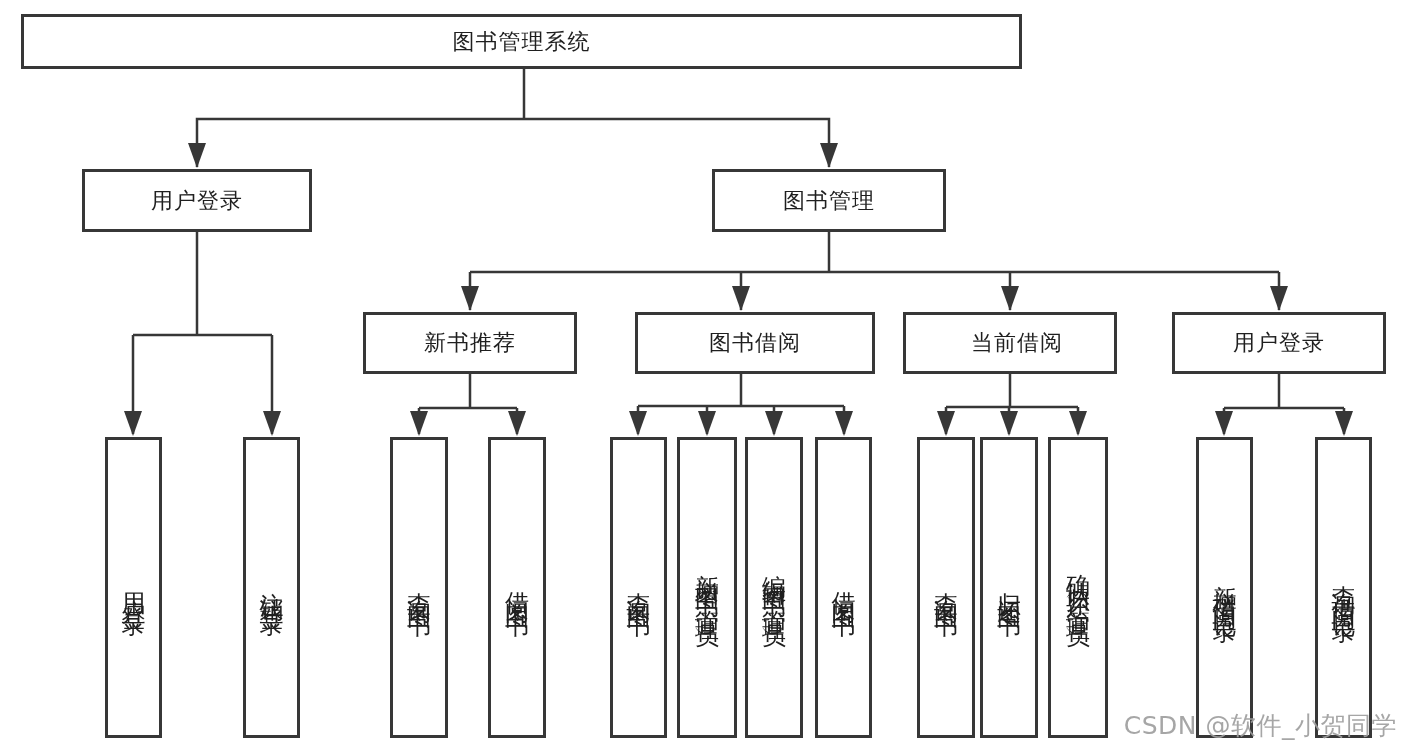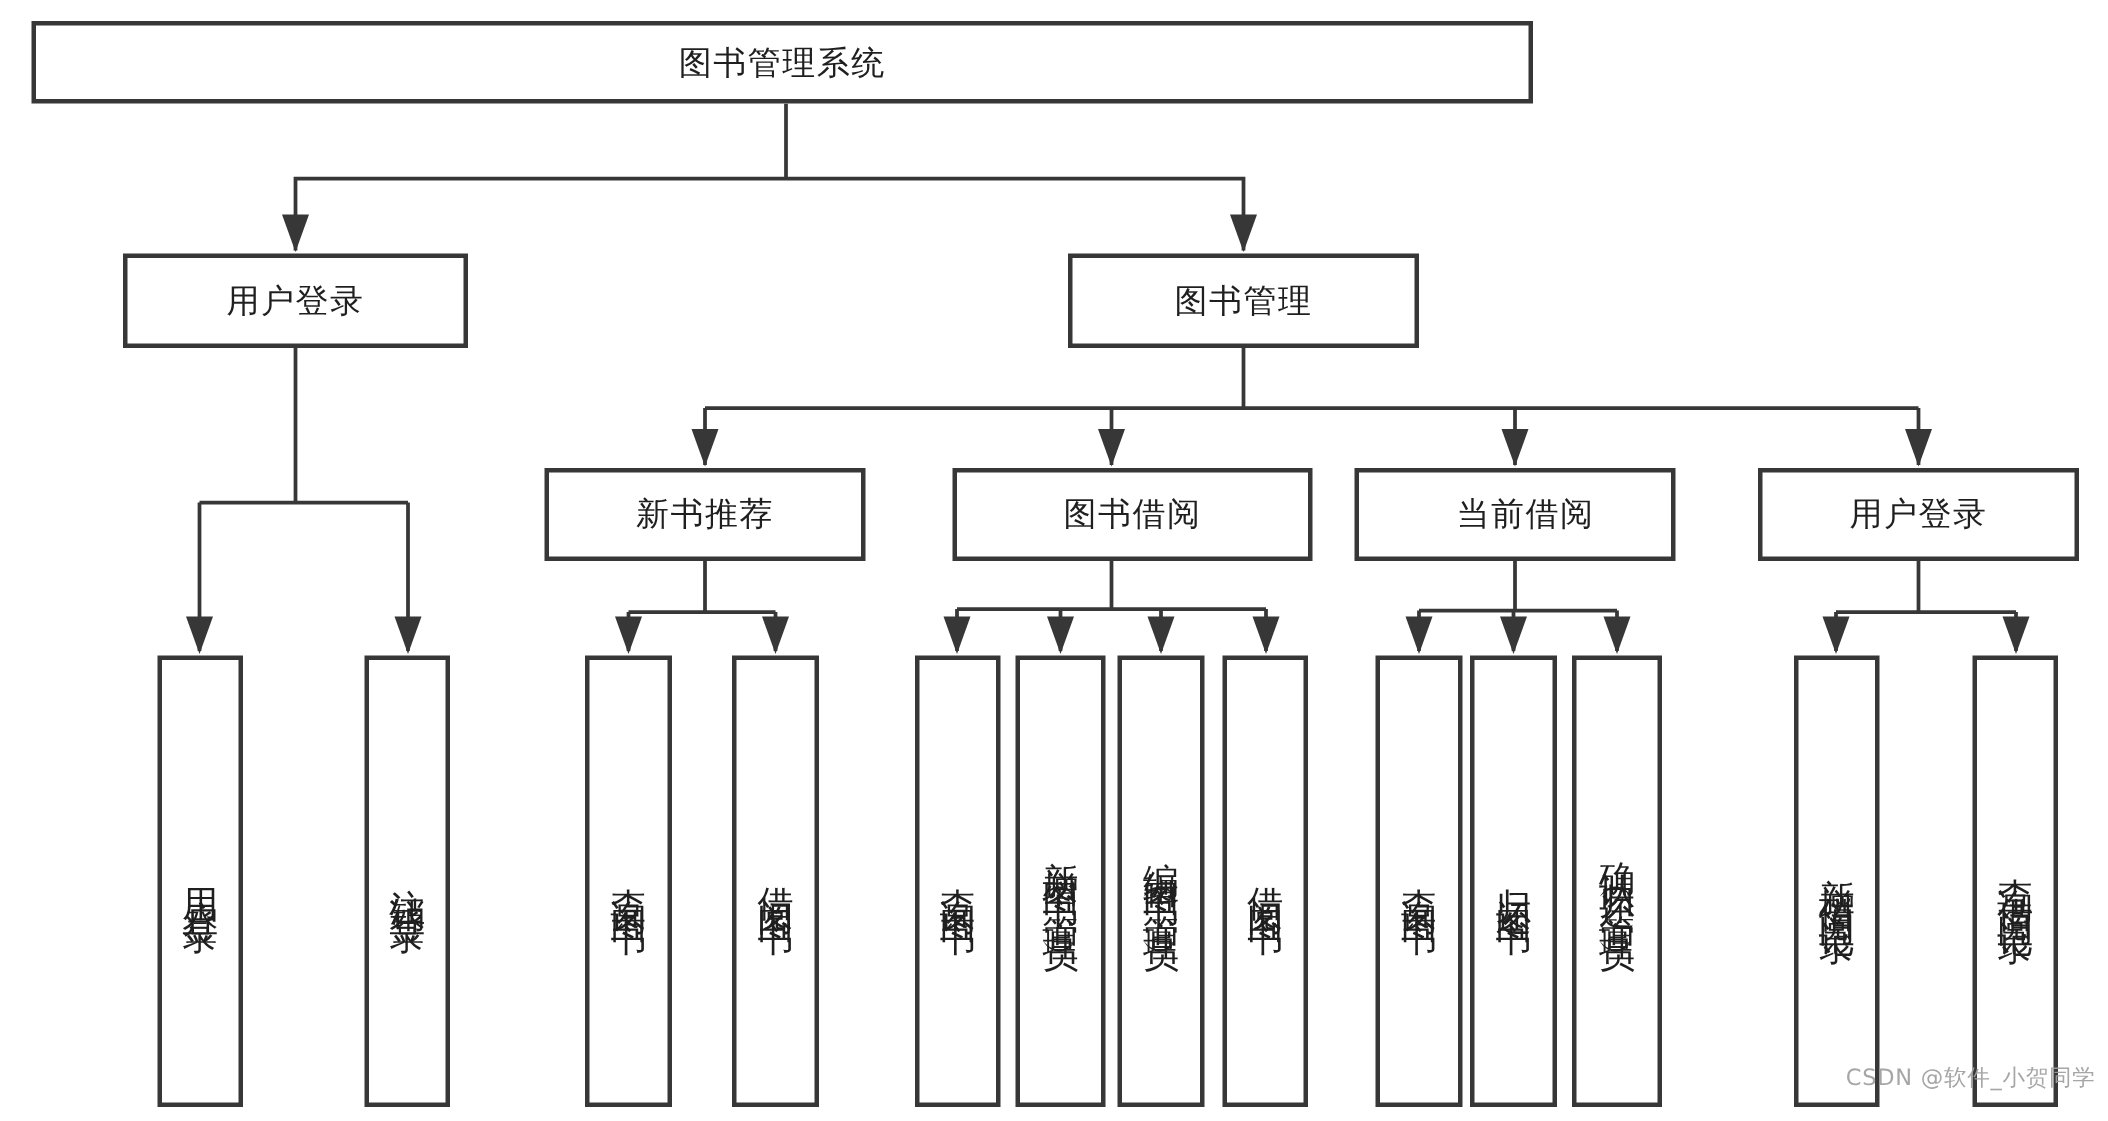--- a/index.html
+++ b/index.html
@@ -26,22 +26,22 @@
   .leaf .vtext{
     writing-mode:vertical-rl;
     text-orientation:mixed;
     font-size:24px;
     letter-spacing:0.3em;
     line-height:1;
     color:#1f1f1f;
   }
   .watermark{
     position:absolute;
-    right:8px;bottom:19px;
-    font-size:15px;
+    right:8px;bottom:5px;
+    font-size:25px;
     color:rgba(158,158,158,0.92);
     letter-spacing:0.5px;
     z-index:5;
     white-space:nowrap;
   }
 </style>
 </head>
 <body>
 
 <div id="canvas">

